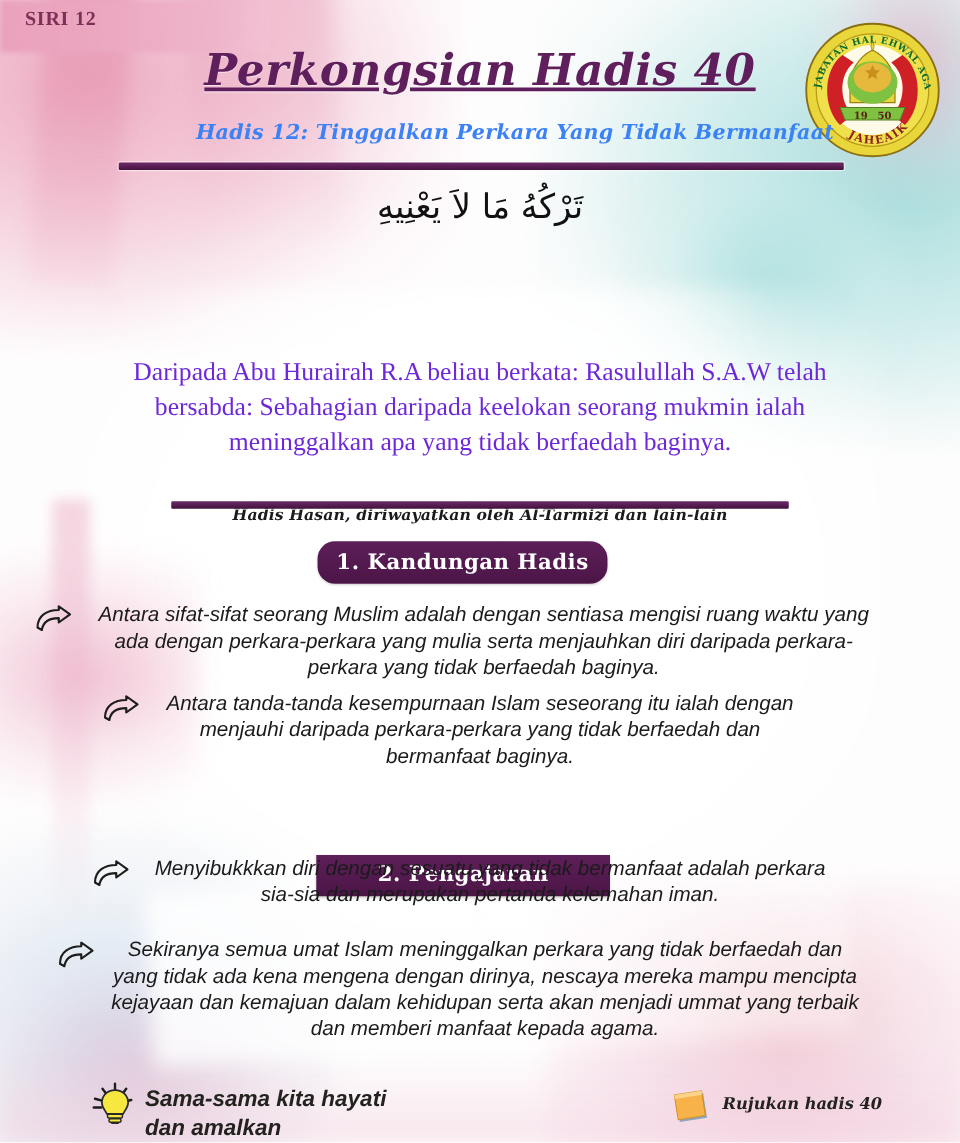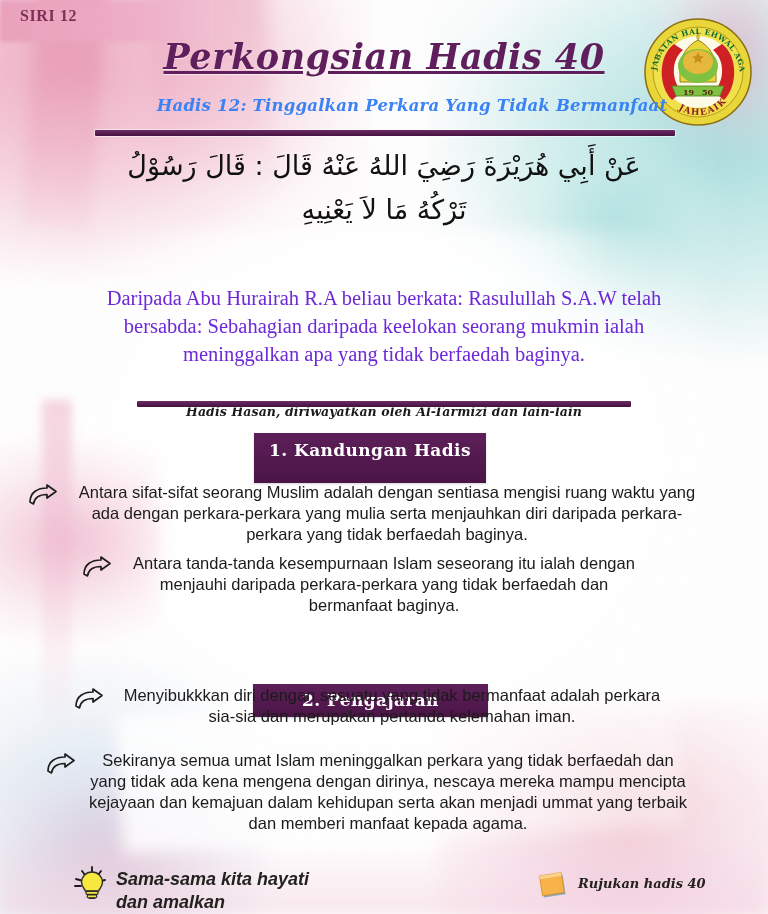--- a/index.html
+++ b/index.html
@@ -178,33 +178,34 @@
   .sec-head{
     position:absolute;
     background:linear-gradient(180deg,#5d1f59,#4b1546);
     color:#fff;
     text-align:center;
     font-family:"DejaVu Serif", serif;
     font-weight:bold;
     letter-spacing:.4px;
     box-shadow:0 1px 2px rgba(0,0,0,.18);
   }
-  #sec1{left:254px;top:433px;width:232px;height:50px;line-height:34px;font-size:17px;}
+  #sec1{left:254px;top:433px;width:232px;height:34px;line-height:34px;font-size:17px;border-radius:14px;}
   #sec2{left:253px;top:637px;width:235px;height:33px;line-height:33px;font-size:17px;margin-top:47px;}
 
   .bullet{position:absolute;}
   .arrow-ico{
     position:absolute;width:30px;height:24px;
   }
   .btext{
     position:absolute;
     font-family:"Liberation Sans", sans-serif;
     font-size:16.5px;line-height:1.28;
     color:#1b1b1b;text-align:center;
     font-weight:400;
+    font-style:italic;
   }
 
   
   #b1 .arrow-ico{left:28px;top:484px;}
   #b1 .btext{left:72px;top:482px;width:630px;}
 
   #b2 .arrow-ico{left:82px;top:556px;}
   #b2 .btext{left:124px;top:553px;width:520px;}
 
   #b3 .arrow-ico{left:74px;top:688px;}
@@ -288,21 +289,20 @@
           <textPath href="#arcBot" startOffset="32%">JAHEAIK</textPath>
         </text>
       </svg>
     </div>
 
     <div class="title">Perkongsian Hadis 40</div>
     <div class="subtitle">Hadis 12: Tinggalkan Perkara Yang Tidak Bermanfaat</div>
     <div class="rule-top"></div>
 
     <div class="arabic">
-      <div>عَنْ أَبِي هُرَيْرَةَ رَضِيَ اللهُ عَنْهُ قَالَ : قَالَ رَسُوْلُ</div>
       <div>تَرْكُهُ مَا لاَ يَعْنِيهِ</div>
     </div>
 
     <div class="translation">Daripada Abu Hurairah R.A beliau berkata: Rasulullah S.A.W telah bersabda: Sebahagian daripada keelokan seorang mukmin ialah meninggalkan apa yang tidak berfaedah baginya.</div>
     <div class="source">Hadis Hasan, diriwayatkan oleh Al-Tarmizi dan lain-lain</div>
     <div class="rule-mid"></div>
 
     <div class="sec-head" id="sec1">1. Kandungan Hadis</div>
 
     <div class="bullet" id="b1">

